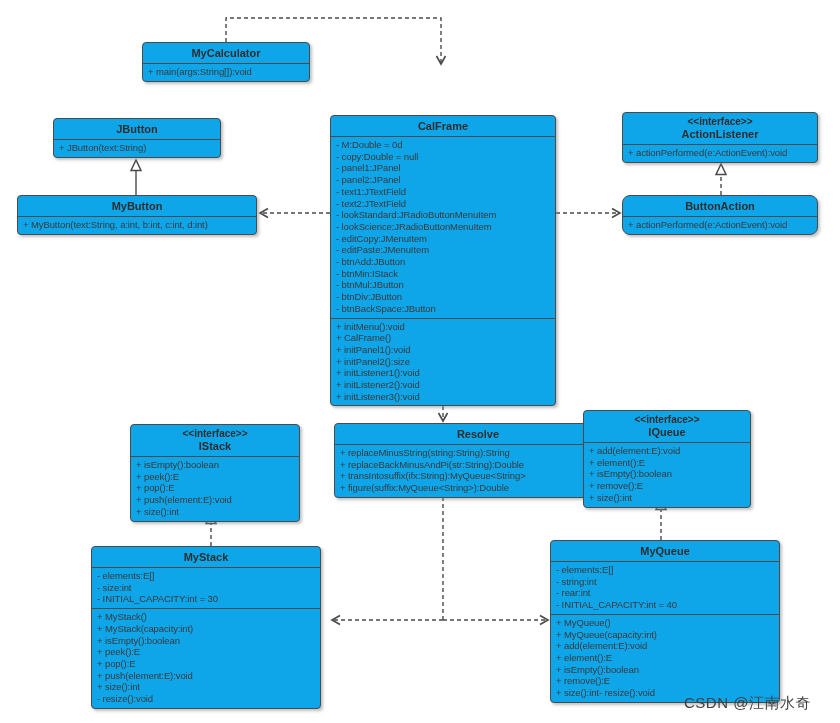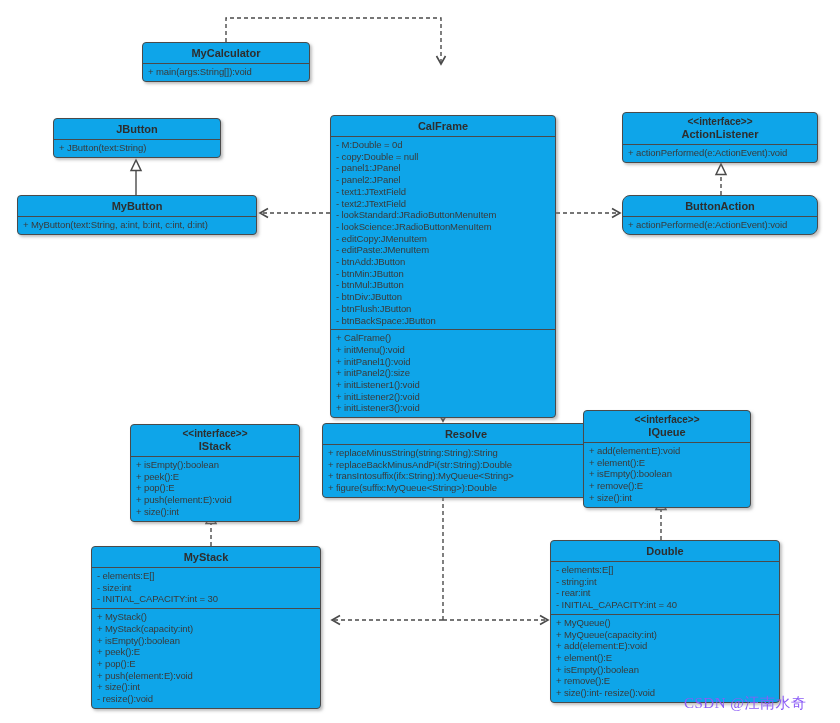--- a/index.html
+++ b/index.html
@@ -17,21 +17,21 @@
   .cname  { font-size:11px; line-height:14px; font-weight:bold; color:#2e2e2e; }
   .stereo { font-size:10px; line-height:11px; font-weight:bold; color:#2e2e2e; }
   .sec { padding:2px 0 3px 0; }
   .sec + .sec { border-top:1.6px solid #4a4a4a; }
   .row {
     font-size:9.5px; line-height:11.7px; padding:0 5px; white-space:nowrap;
     overflow:hidden; letter-spacing:-0.1px; color:#3a3a3a;
   }
   .watermark {
     position:absolute; left:684px; top:694px; font-size:15px; line-height:18px;
-    color:#8b5cf6; letter-spacing:0.5px; z-index:5;font-family:Liberation Serif, serif;
+    color:#404040; letter-spacing:0.5px; z-index:5;
   }
 </style>
 </head>
 <body>
 
 <div class="stage">
 
   <svg class="connectors" viewBox="0 0 840 723" xmlns="http://www.w3.org/2000/svg">
     <defs>
       <marker id="mOpen" viewBox="0 0 12 12" refX="10" refY="6" markerWidth="12" markerHeight="12" orient="auto" markerUnits="userSpaceOnUse">
@@ -74,29 +74,28 @@
         <div class="row">- copy:Double = null</div>
         <div class="row">- panel1:JPanel</div>
         <div class="row">- panel2:JPanel</div>
         <div class="row">- text1:JTextField</div>
         <div class="row">- text2:JTextField</div>
         <div class="row">- lookStandard:JRadioButtonMenuItem</div>
         <div class="row">- lookScience:JRadioButtonMenuItem</div>
         <div class="row">- editCopy:JMenuItem</div>
         <div class="row">- editPaste:JMenuItem</div>
         <div class="row">- btnAdd:JButton</div>
-        <div class="row">- btnMin:JButton</div>
+        <div class="row">- btnMin:IStack</div>
         <div class="row">- btnMul:JButton</div>
         <div class="row">- btnDiv:JButton</div>
-        <div class="row">- btnFlush:JButton</div>
         <div class="row">- btnBackSpace:JButton</div>
       </div>
       <div class="sec">
+        <div class="row">+ initMenu():void</div>
         <div class="row">+ CalFrame()</div>
-        <div class="row">+ initMenu():void</div>
         <div class="row">+ initPanel1():void</div>
         <div class="row">+ initPanel2():size</div>
         <div class="row">+ initListener1():void</div>
         <div class="row">+ initListener2():void</div>
         <div class="row">+ initListener3():void</div>
       </div>
     </div>
 
   <div class="uml-class" style="left:53px; top:118px; width:168px;">
       <div class="cls-head">
@@ -142,21 +141,21 @@
       </div>
       <div class="sec">
         <div class="row">+ isEmpty():boolean</div>
         <div class="row">+ peek():E</div>
         <div class="row">+ pop():E</div>
         <div class="row">+ push(element:E):void</div>
         <div class="row">+ size():int</div>
       </div>
     </div>
 
-  <div class="uml-class" style="left:322px; top:423px; width:288px;">
+  <div class="uml-class" style="left:334px; top:423px; width:288px;">
       <div class="cls-head">
         <div class="cname">Resolve</div>
       </div>
       <div class="sec">
         <div class="row">+ replaceMinusString(string:String):String</div>
         <div class="row">+ replaceBackMinusAndPi(str:String):Double</div>
         <div class="row">+ transIntosuffix(ifx:String):MyQueue&lt;String&gt;</div>
         <div class="row">+ figure(suffix:MyQueue&lt;String&gt;):Double</div>
       </div>
     </div>
@@ -191,21 +190,21 @@
         <div class="row">+ peek():E</div>
         <div class="row">+ pop():E</div>
         <div class="row">+ push(element:E):void</div>
         <div class="row">+ size():int</div>
         <div class="row">- resize():void</div>
       </div>
     </div>
 
   <div class="uml-class" style="left:550px; top:540px; width:230px;">
       <div class="cls-head">
-        <div class="cname">Double</div>
+        <div class="cname">MyQueue</div>
       </div>
       <div class="sec">
         <div class="row">- elements:E[]</div>
         <div class="row">- string:int</div>
         <div class="row">- rear:int</div>
         <div class="row">- INITIAL_CAPACITY:int = 40</div>
       </div>
       <div class="sec">
         <div class="row">+ MyQueue()</div>
         <div class="row">+ MyQueue(capacity:int)</div>

